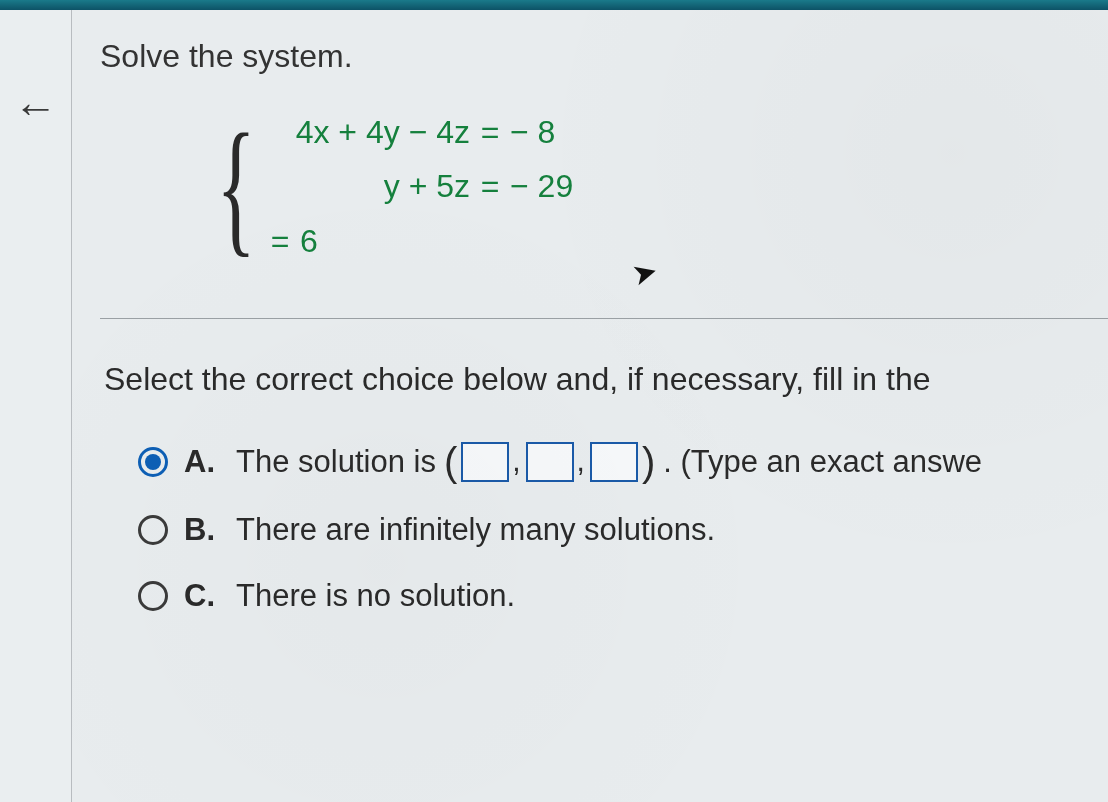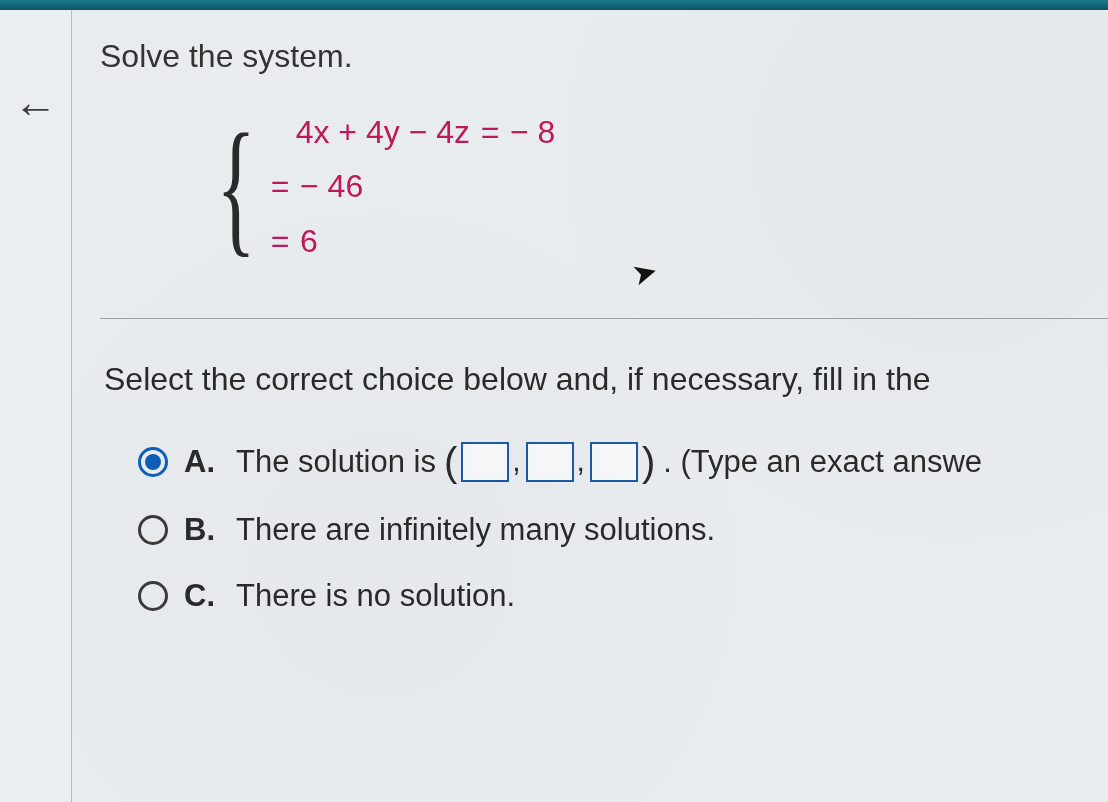--- a/index.html
+++ b/index.html
@@ -59,21 +59,21 @@
       line-height: 0.9;
       color: #2a2a2a;
       font-weight: 300;
       transform: scaleX(0.55);
       margin-right: -12px;
       font-family: "Times New Roman", serif;
     }
     .eq-lines {
       font-size: 32px;
       line-height: 1.7;
-      color: #be185d;
+      color: #15803d;
     }
     .eq-row { display: flex; white-space: pre; }
     .lhs { display: inline-block; width: 210px; text-align: right; }
     .eqs { display: inline-block; width: 40px; text-align: center; }
     .rhs { display: inline-block; text-align: left; }
     .cursor-icon {
       position: absolute;
       left: 560px;
       top: 245px;
       font-size: 30px;
@@ -172,22 +172,23 @@
 
     <div class="equation-block">
       <span class="brace">{</span>
       <div class="eq-lines">
         <div class="eq-row">
           <span class="lhs">4x + 4y − 4z</span>
           <span class="eqs">=</span>
           <span class="rhs">− 8</span>
         </div>
         <div class="eq-row">
+          <span class="lhs">y + 5z</span>
           <span class="eqs">=</span>
-          <span class="rhs">− 46</span>
+          <span class="rhs">− 29</span>
         </div>
         <div class="eq-row">
           <span class="eqs">=</span>
           <span class="rhs">6</span>
         </div>
       </div>
     </div>
 
     <span class="cursor-icon">➤</span>
 

